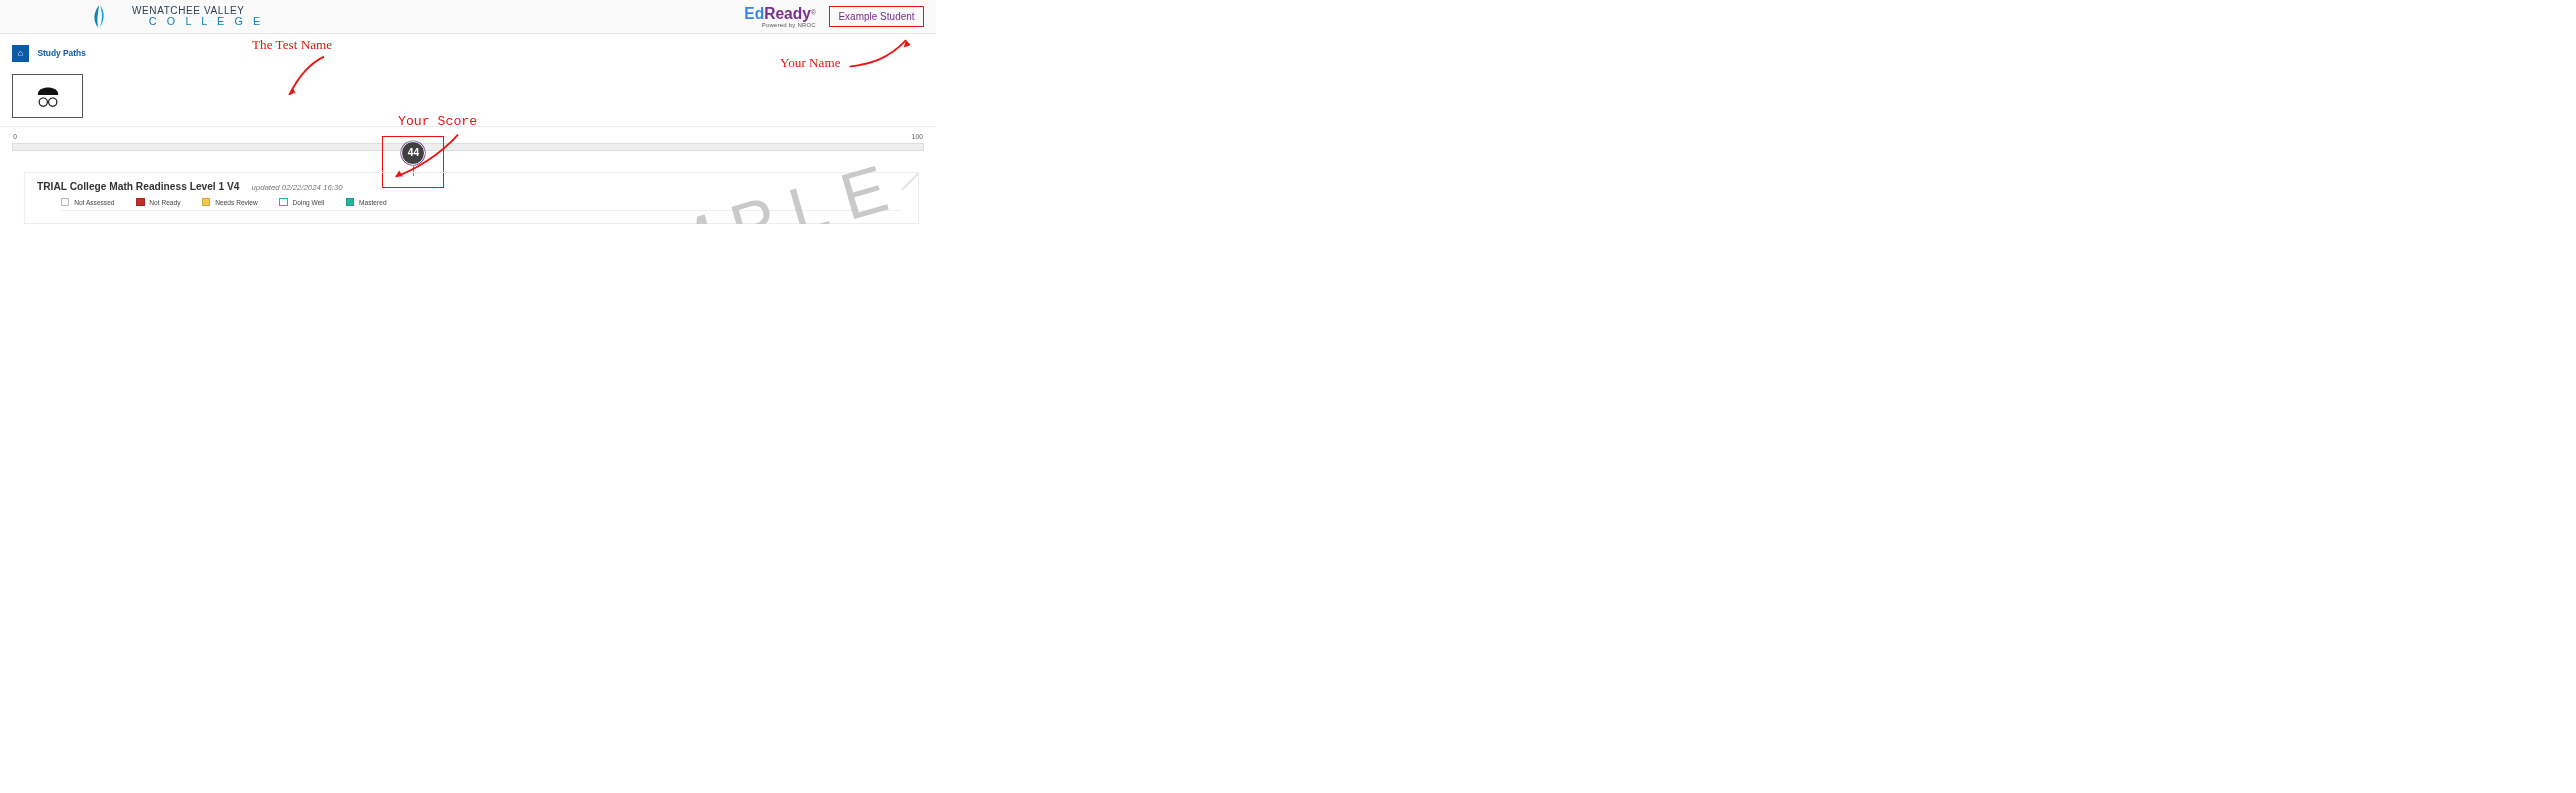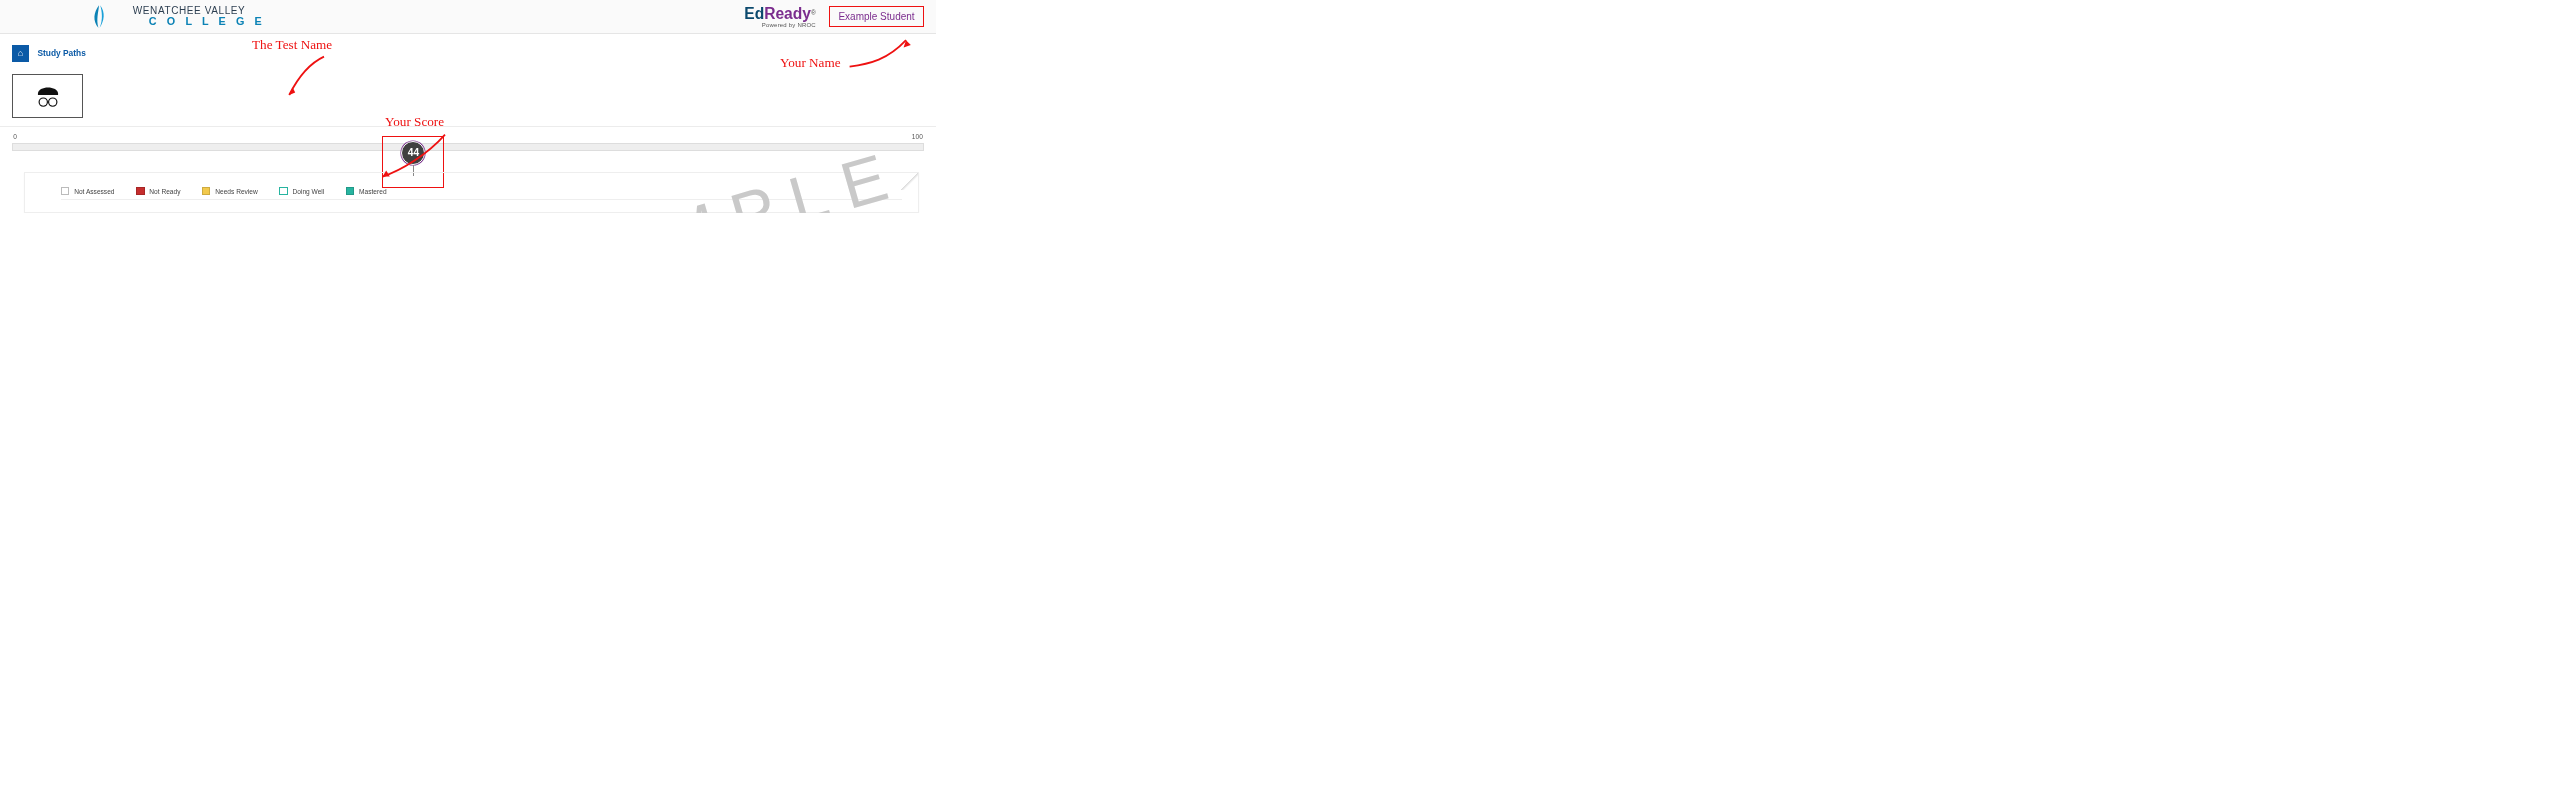--- a/index.html
+++ b/index.html
@@ -18,23 +18,23 @@
     justify-content: space-between;
     padding: 3.6px 12px 3.6px 90px;
     border-bottom: 0.6px solid #e5e5e5;
     background: #fafafa;
     height: 34px;
   }
   .logo-wvc { display: flex; align-items: center; gap: 4.8px; }
   .logo-wvc svg { width: 18px; height: 25px; }
   .logo-wvc .text-block { line-height: 1; }
   .logo-wvc .line1 { font-size: 10px; letter-spacing: 0.6px; color: #2c3e50; font-weight: 400; text-align: center; }
-  .logo-wvc .line2 { font-size: 10.8px; letter-spacing: 3.6px; color: #0b82b5; font-weight: 700; padding-left: 36px; }
+  .logo-wvc .line2 { font-size: 10.8px; letter-spacing: 3.6px; color: #0b82b5; font-weight: 400; padding-left: 36px; }
   .header-right { display: flex; align-items: center; gap: 13.2px; }
-  .edready-logo .ed { font-size: 15.6px; font-weight: 800; color: #0c4a6e; }
+  .edready-logo .ed { font-size: 15.6px; font-weight: 800; color: #3b82f6; }
   .edready-logo .ready { font-size: 15.6px; font-weight: 800; color: #7b2d8e; }
   .edready-logo .reg { font-size: 6.6px; vertical-align: super; color: #555; }
   .edready-logo .sub { font-size: 6px; color: #555; display: block; text-align: right; margin-top: -1.2px; letter-spacing: 0.2px; }
   .user-name {
     border: 1.8px solid #e11; padding: 3.6px 8.4px;
     color: #7b2d8e; font-size: 10px; cursor: pointer;
   }
   
   .crumbs {
     display: flex; align-items: center; gap: 8.4px;
@@ -188,20 +188,24 @@
   </div>
   <div class="scale">
     <div class="score-pin-box">
       <div class="score-pin">44</div>
       <div class="score-stem"></div>
     </div>
   </div>
 </div>
 
 <div class="card">
+  <div class="card-header">
+    <span class="card-title">TRIAL College Math Readiness Level 1 V4</span>
+    <span class="card-updated">updated 02/22/2024 16:30</span>
+  </div>
   <div class="legend">
     <div class="legend-item">
       <span class="swatch empty"></span>
       <span>Not Assessed</span>
     </div>
     <div class="legend-item">
       <span class="swatch red"></span>
       <span>Not Ready</span>
     </div>
     <div class="legend-item">
@@ -219,21 +223,21 @@
   </div>
 </div>
 
 <div class="anno" style="left:252px; top:37px;">
   <span>The Test Name</span>
   <svg width="72" height="48" style="position:absolute; left:36px; top:15.6px;" viewBox="0 0 120 80">
     <path d="M60 6 C30 20 12 50 2 70" stroke="#e11" stroke-width="3" fill="none"></path>
     <path d="M2 70 l10 -4 l-4 -8 Z" fill="#e11"></path>
   </svg>
 </div>
-<div class="anno" style="left:385px; top:114px;">
+<div class="anno" style="left:398px; top:114px;font-family:Liberation Mono, monospace;">
   <span>Your Score</span>
   <svg width="84" height="60" style="position:absolute; left:-6px; top:17px;" viewBox="0 0 140 100">
     <path d="M110 6 C80 40 36 66 6 76" stroke="#e11" stroke-width="3" fill="none"></path>
     <path d="M6 76 l12 0 l-6 -10 Z" fill="#e11"></path>
   </svg>
 </div>
 <div class="anno" style="left:780px; top:55px;">
   <span>Your Name</span>
   <svg width="96" height="42" style="position:absolute; left:66px; top:-21.6px;" viewBox="0 0 160 70">
     <path d="M6 56 C40 52 70 44 100 12" stroke="#e11" stroke-width="3" fill="none"></path>

